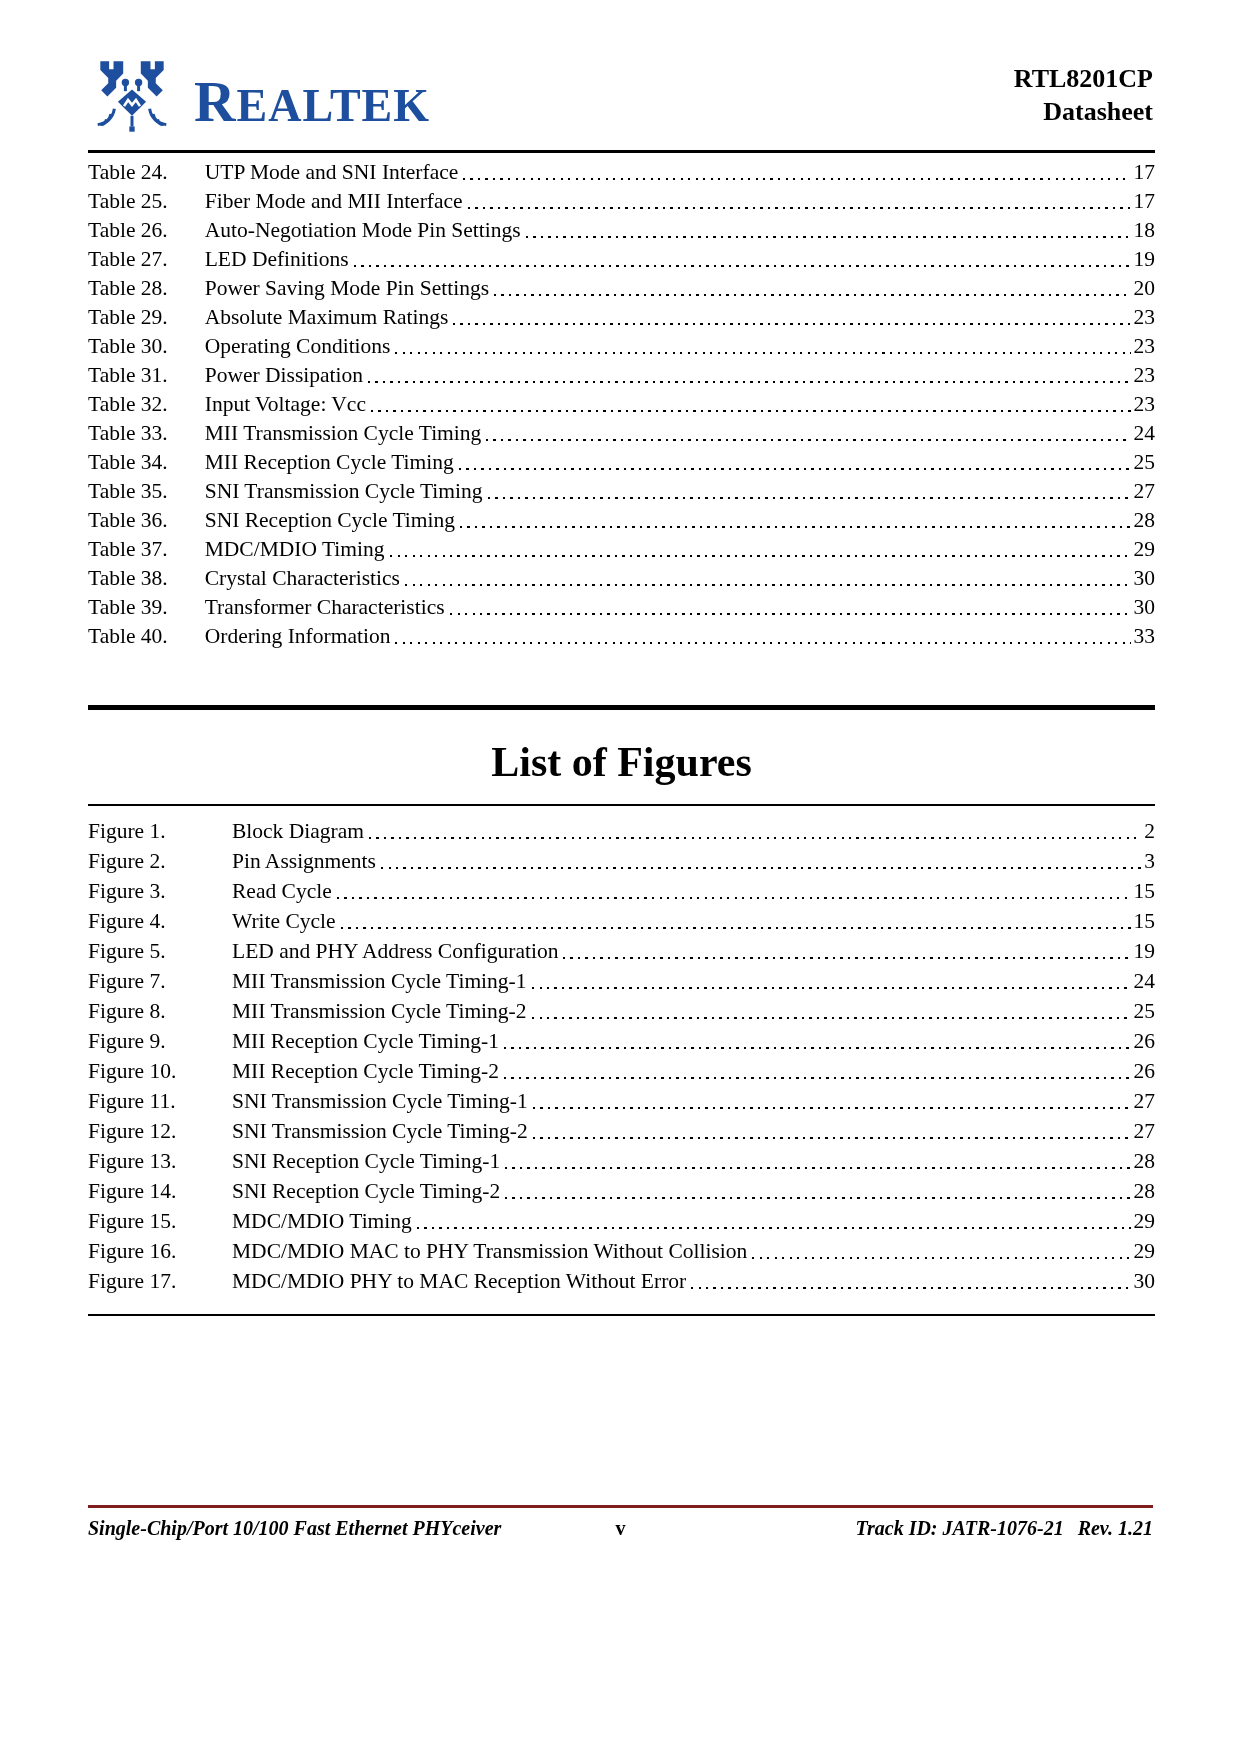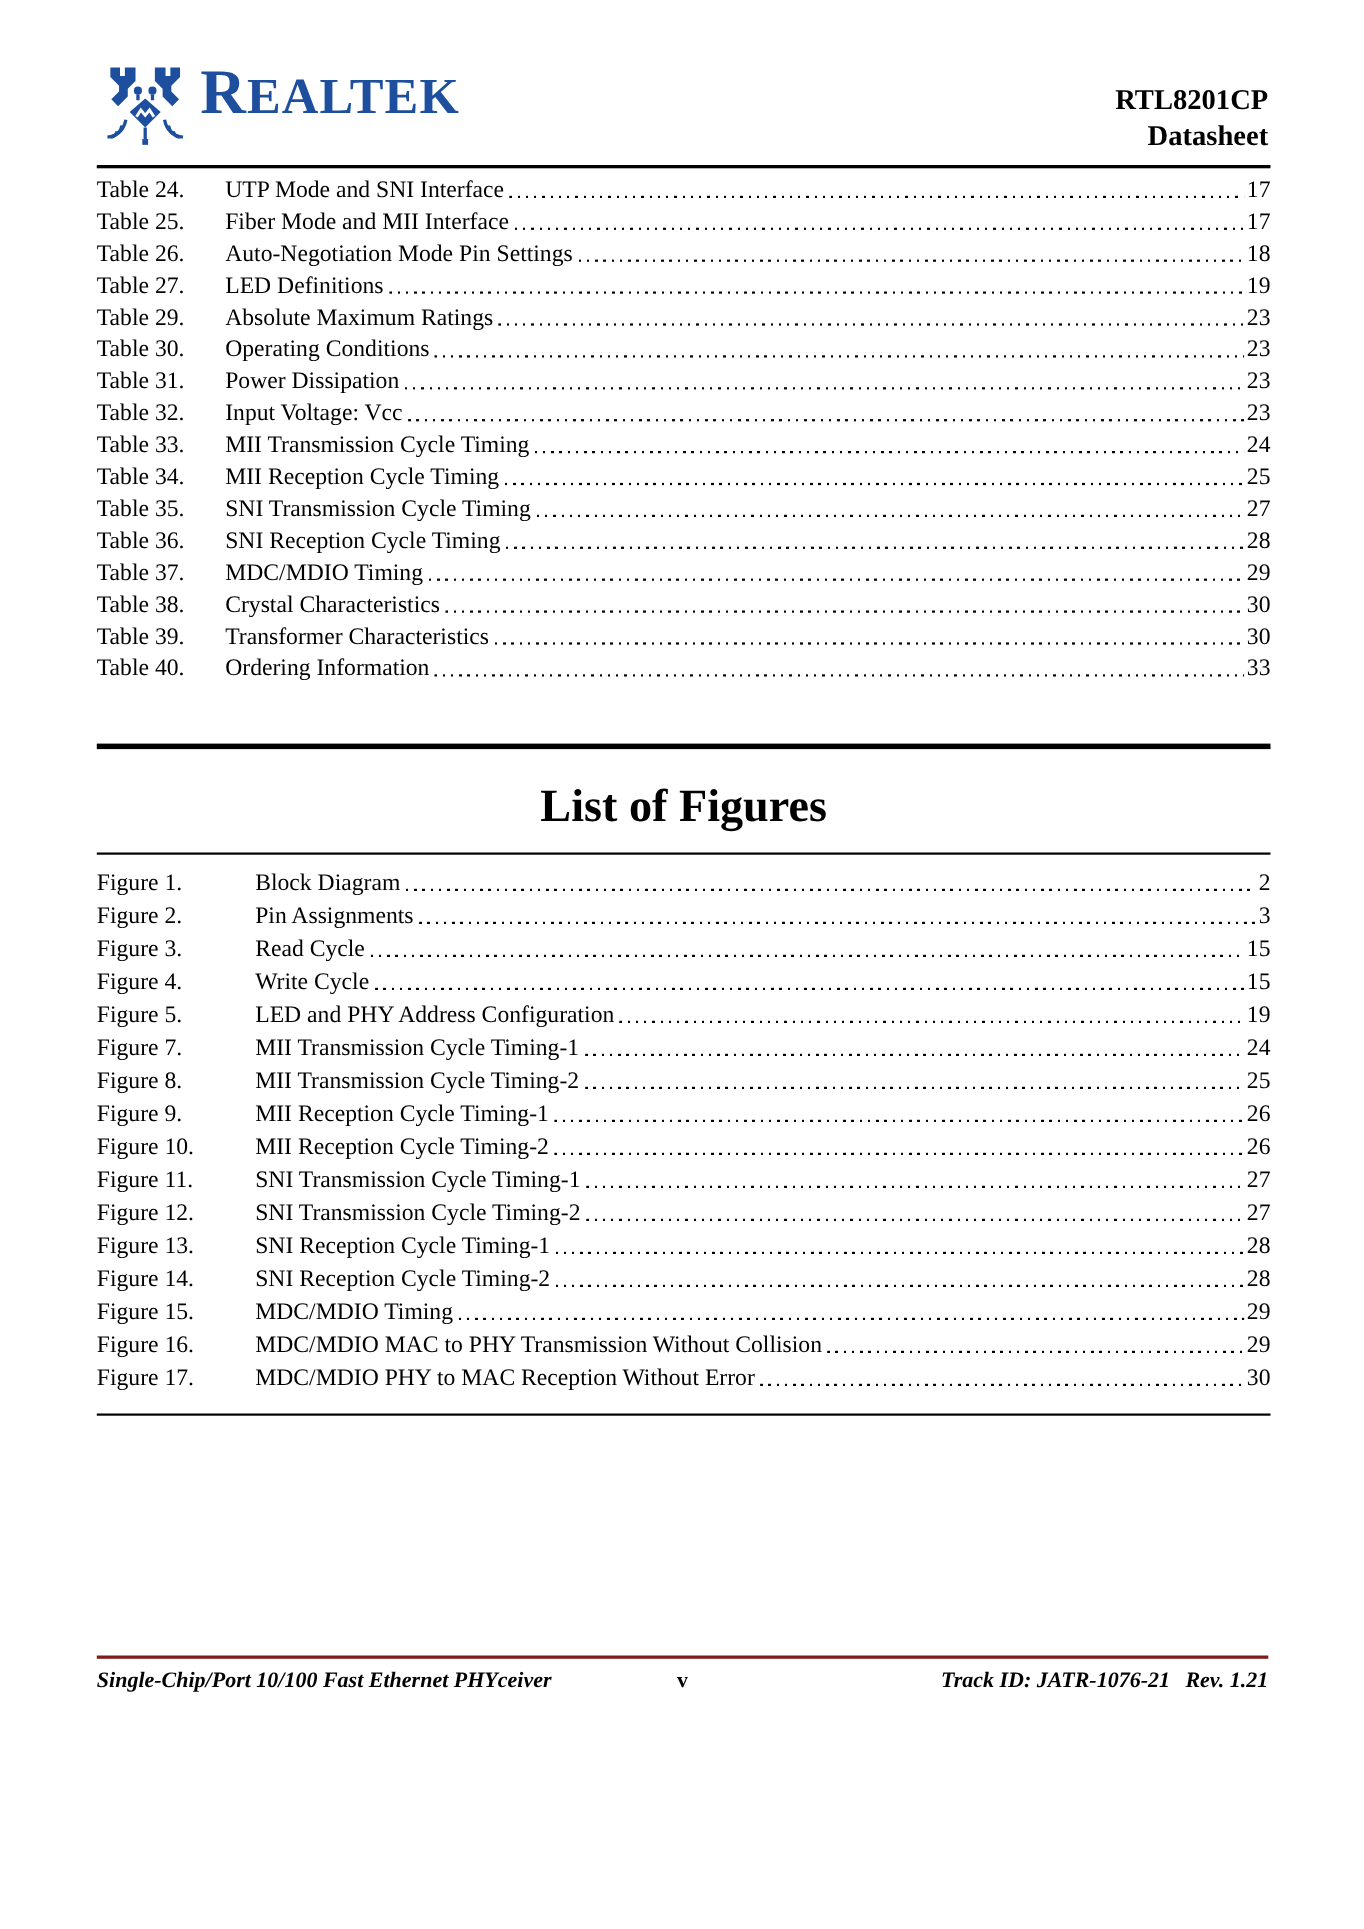--- a/index.html
+++ b/index.html
@@ -12,29 +12,29 @@
     font-family: "Liberation Serif", "DejaVu Serif", serif;
     color: var(--ink);
     overflow: hidden;
   }
 
   
   .header {
     display: flex; justify-content: space-between; align-items: flex-end;
     margin: 54px 87px 0 88px; height: 90px;
   }
-  .logo { display: flex; gap: 6px; }
+  .logo { display: flex; align-items: flex-end; gap: 18px; }
   .logo svg { display: block; }
   .wordmark {
     font-weight: bold; color: var(--brand);
     font-size: 46px; line-height: 1; letter-spacing: 1px;
     margin-bottom: 14px;
   }
   .wordmark::first-letter { font-size: 1.25em; }
-  .header-right { text-align: right; font-weight: bold; font-size: 26px; line-height: 33px; margin-bottom: 4px; }
+  .header-right { text-align: right; font-weight: bold; font-size: 26px; line-height: 33px; margin-bottom: 16px; }
 
   .rule { border: 0; margin: 0 85px 0 88px; }
   .rule-header { border-top: 3px solid #000; margin-top: 6px; }
   .rule-thick  { border-top: 5px solid #000; margin-top: 54px; }
   .rule-thin   { border-top: 2px solid #000; }
   .rule-under-title { margin-top: 16px; }
   .rule-after-figs  { margin-top: 18px; }
 
   
   .toc { margin: 5px 85px 0 88px; font-size: 21.5px; }
@@ -132,20 +132,26 @@
         <span class="pg">18</span>
       </div>
 
       <div class="row">
         <span class="lbl">Table 27.</span>
         <span class="ttl">LED Definitions</span>
         <span class="leader"></span>
         <span class="pg">19</span>
       </div>
 
+      <div class="row">
+        <span class="lbl">Table 28.</span>
+        <span class="ttl">Power Saving Mode Pin Settings</span>
+        <span class="leader"></span>
+        <span class="pg">20</span>
+      </div>
 
       <div class="row">
         <span class="lbl">Table 29.</span>
         <span class="ttl">Absolute Maximum Ratings</span>
         <span class="leader"></span>
         <span class="pg">23</span>
       </div>
 
       <div class="row">
         <span class="lbl">Table 30.</span>

